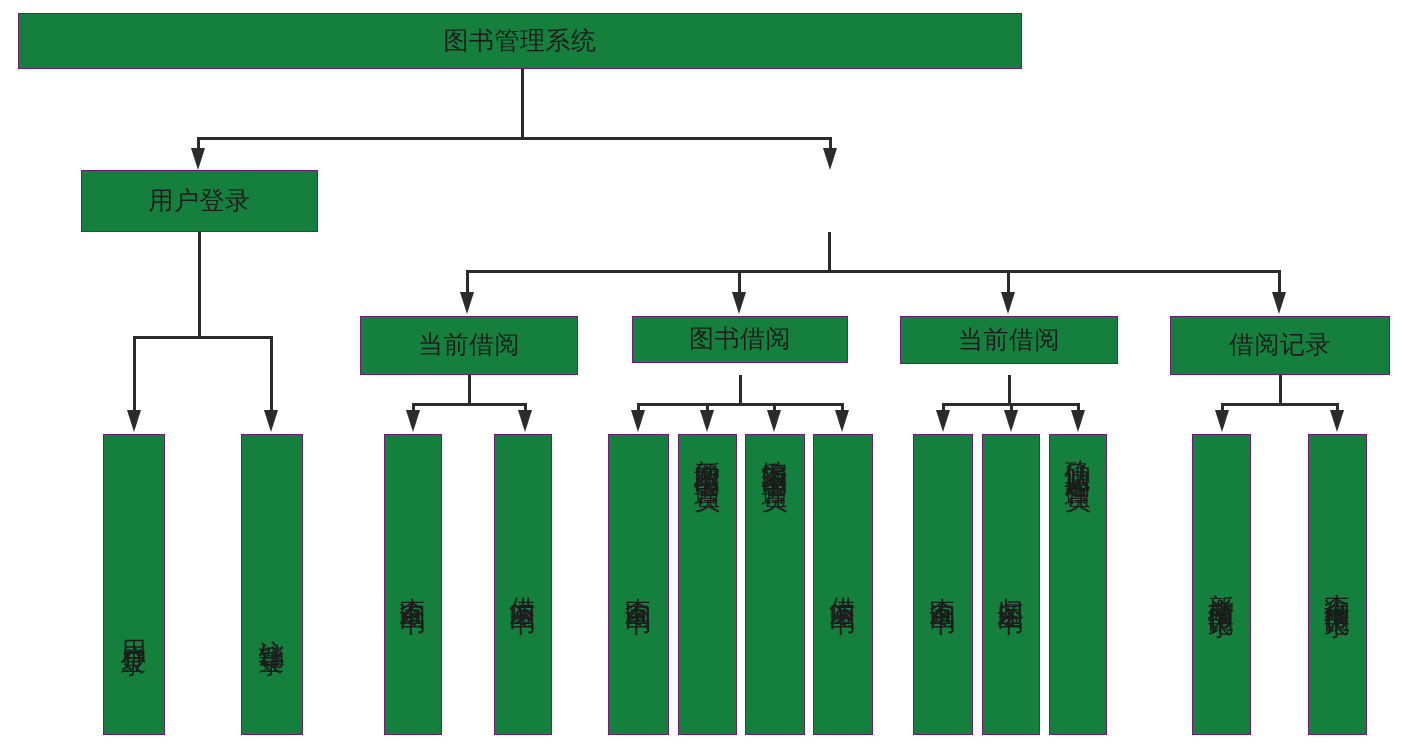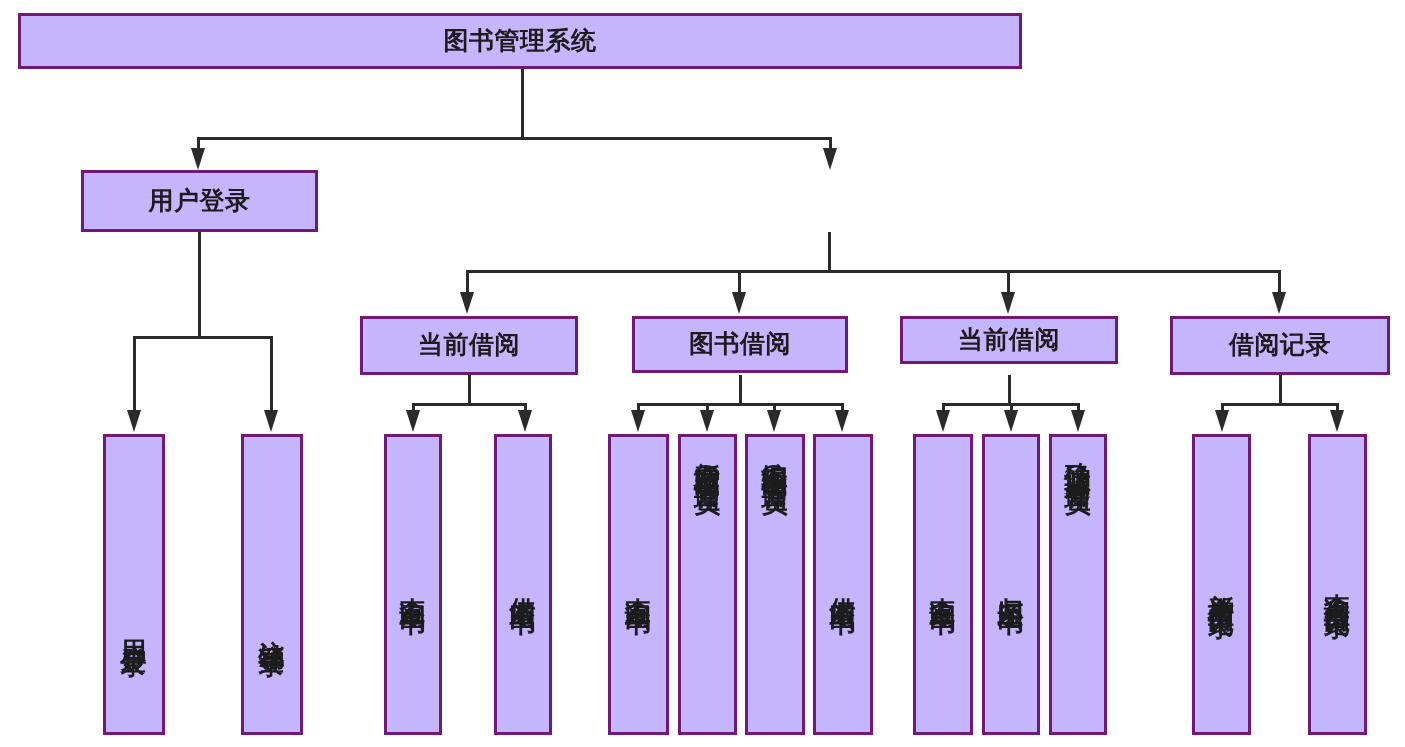--- a/index.html
+++ b/index.html
@@ -13,27 +13,26 @@
   #canvas {
     position: relative;
     width: 1405px;
     height: 747px;
     background: #ffffff;
     overflow: hidden;
   }
   .node {
     position: absolute;
     box-sizing: border-box;
-    border: 3px solid #701a75;
-    background: #c4b5fd;
+    border: 1px solid #701a75;
+    background: #15803d;
     display: flex;
     align-items: center;
     justify-content: center;
     color: #1c1c1c;
-    font-weight: bold;
   }
   .node .label {
     display: block;
     text-align: center;
     line-height: 1.05;
     letter-spacing: 0.5px;
   }
   
   .node.horiz .label {
     font-size: 25px;
@@ -123,21 +122,21 @@
   <div class="edge v" style="left:738px; top:270px; width:3px; height:25px;"></div>
   <div class="arrow" style="left:732px; top:292px;"></div>
   <div class="edge v" style="left:1007px; top:270px; width:3px; height:25px;"></div>
   <div class="arrow" style="left:1001px; top:292px;"></div>
   <div class="edge v" style="left:1278px; top:270px; width:3px; height:25px;"></div>
   <div class="arrow" style="left:1272px; top:292px;"></div>
 
   <div class="node horiz" style="left:360px; top:316px; width:218px; height:59px;">
     <span class="label">当前借阅</span>
   </div>
-  <div class="node horiz" style="left:632px; top:316px; width:216px; height:57px;">
+  <div class="node horiz" style="left:632px; top:316px; width:216px; height:47px;">
     <span class="label">图书借阅</span>
   </div>
   <div class="node horiz" style="left:900px; top:316px; width:218px; height:48px;">
     <span class="label">当前借阅</span>
   </div>
   <div class="node horiz" style="left:1170px; top:316px; width:220px; height:59px;">
     <span class="label">借阅记录</span>
   </div>
 
   <div class="edge v" style="left:468px; top:375px; width:3px; height:30px;"></div>

